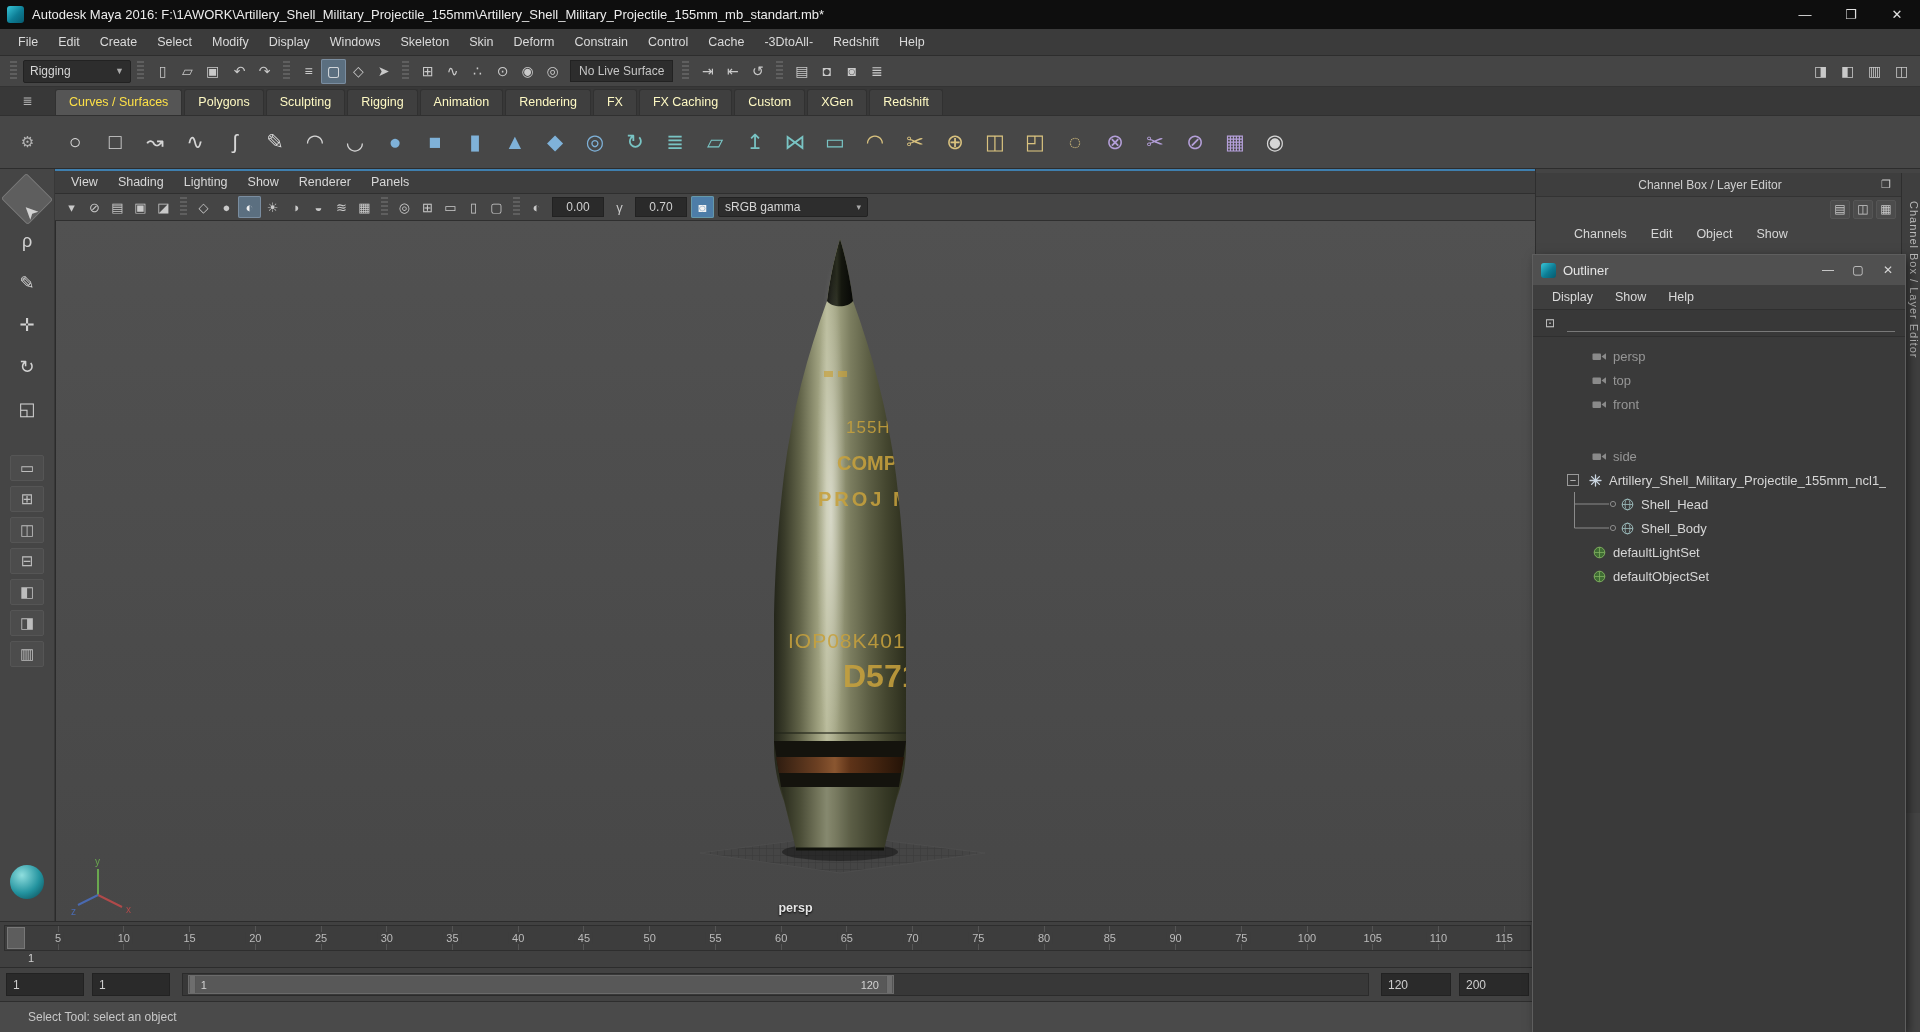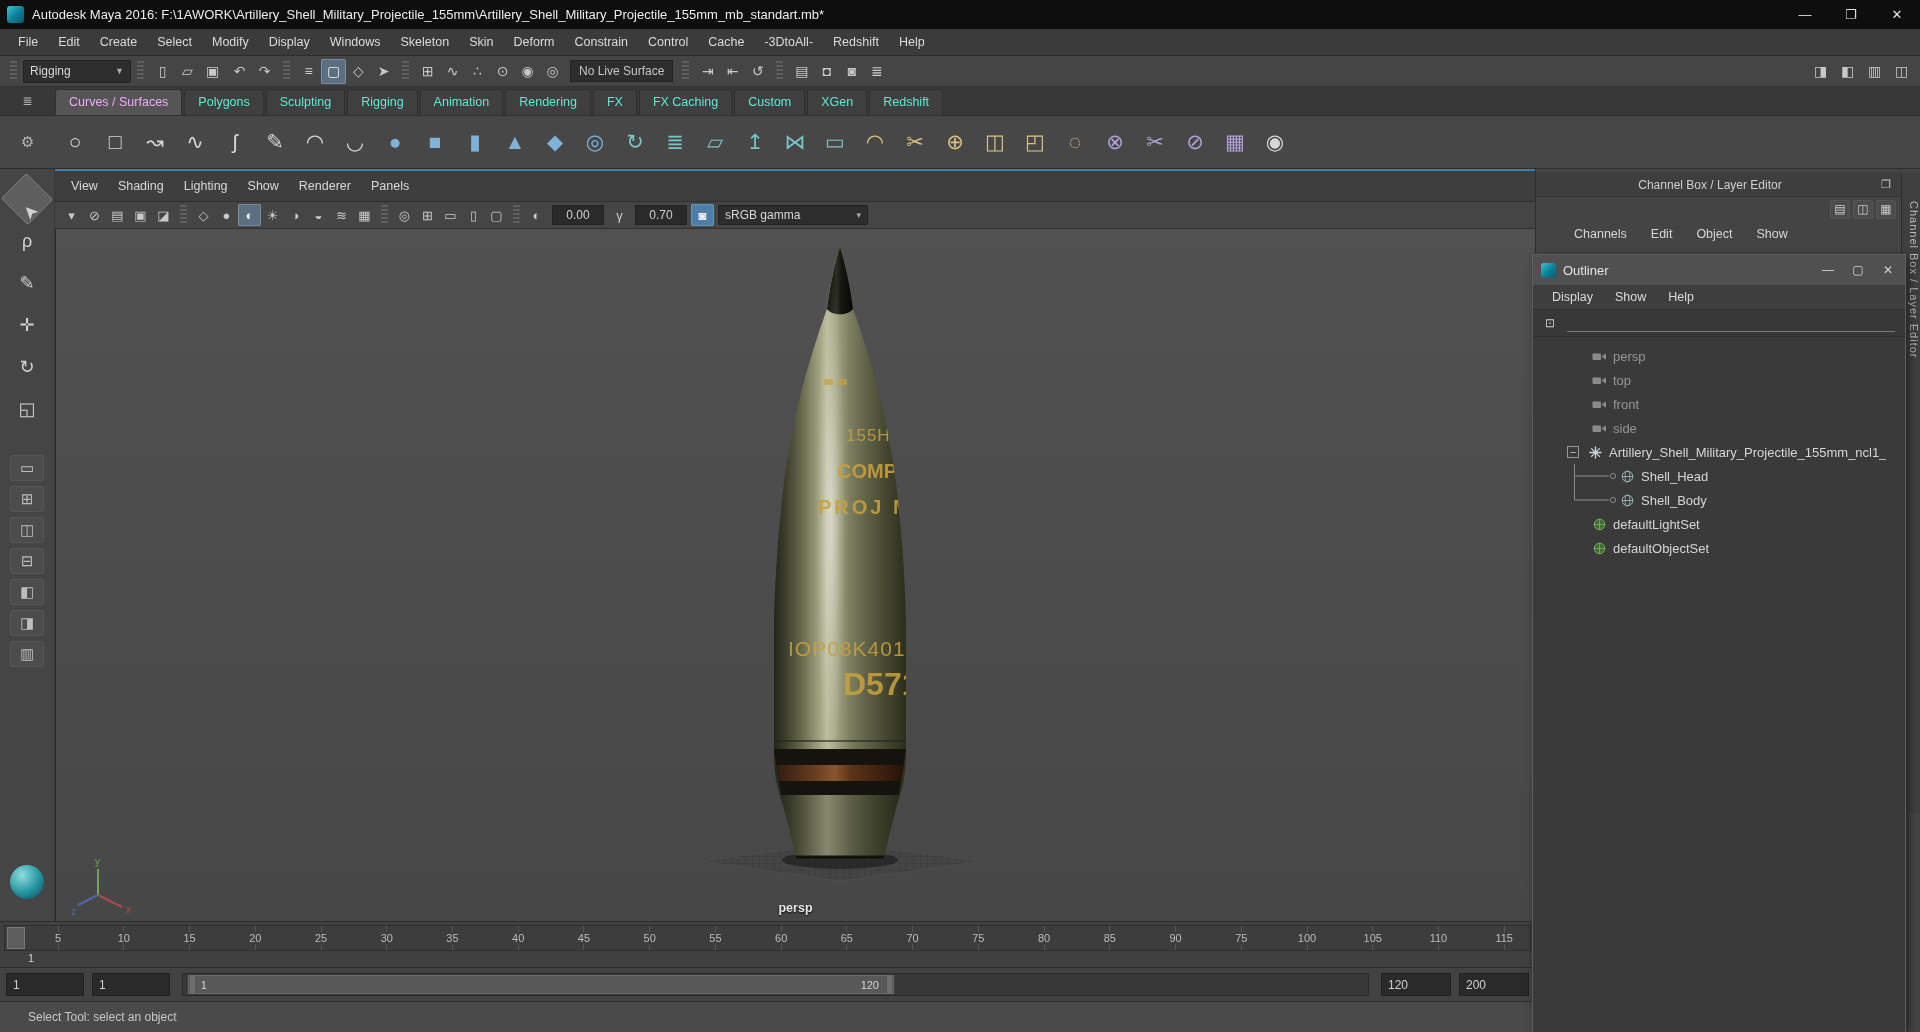--- a/index.html
+++ b/index.html
@@ -26,22 +26,22 @@
   .dropdown .arr { font-size:9px; color:#aaa; }
   .menuset-dd { width:108px; justify-content:space-between; }
   .icon-btn { width:25px; height:25px; display:flex; align-items:center; justify-content:center; font-size:14px; color:#c9c9c9; border-radius:2px; flex:none; }
   .icon-btn.active { background:#5b6f80; box-shadow:inset 0 0 0 1px #7a8da0; color:#f0f0f0; }
   .nolive { height:22px; background:#2d2d2d; border:1px solid #222; display:flex; align-items:center; padding:0 8px; color:#c6c6c6; margin:0 3px; white-space:nowrap; }
   .sl-right { margin-left:auto; display:flex; gap:2px; }
 
   
   .shelf-tabs { height:29px; background:#383838; display:flex; align-items:flex-end; border-bottom:1px solid #303030; }
   .shelf-left { width:55px; height:100%; display:flex; align-items:center; justify-content:center; color:#b5b5b5; flex:none; }
-  .shelf-tab { padding:5px 13px 6px; font-size:12.5px; background:#3f3f3f; color:#5eead4; border:1px solid #313131; border-bottom:none; border-radius:3px 3px 0 0; margin-right:2px; white-space:nowrap; }
-  .shelf-tab.active { background:#555555; color:#f0abfc; }
+  .shelf-tab { padding:5px 13px 6px; font-size:12.5px; background:#3f3f3f; color:#fef9c3; border:1px solid #313131; border-bottom:none; border-radius:3px 3px 0 0; margin-right:2px; white-space:nowrap; }
+  .shelf-tab.active { background:#555555; color:#fde047; }
   .shelf-icons { height:53px; background:#474747; border-bottom:1px solid #2d2d2d; display:flex; align-items:center; }
   .shelf-icons .icons-wrap { display:flex; align-items:center; }
   .shelf-icon { width:40px; height:44px; display:flex; align-items:center; justify-content:center; font-size:21px; }
   .ic-white{color:#d6d6d6}.ic-blue{color:#7fb2d9}.ic-teal{color:#79c4c4}.ic-gold{color:#d9c27f}.ic-purple{color:#b49fd9}
 
   
   .main-row { position:relative; height:863px; display:flex; }
   .left-col { width:1535px; display:flex; flex-direction:column; flex:none; }
   .content-row { flex:1; display:flex; min-height:0; }
 
@@ -49,21 +49,21 @@
   .toolbox { width:55px; background:#454545; border-right:1px solid #383838; display:flex; flex-direction:column; align-items:center; padding-top:12px; flex:none; }
   .tool-btn { width:38px; height:36px; display:flex; align-items:center; justify-content:center; font-size:18px; color:#d2d2d2; border-radius:3px; margin-bottom:6px; }
   .tool-btn.active { background:#5e5e5e; box-shadow:inset 0 0 0 1px #777; }
   .rot-ul { transform:rotate(-135deg); display:inline-block; }
   .layout-group { margin-top:22px; display:flex; flex-direction:column; align-items:center; }
   .layout-btn { width:34px; height:26px; display:flex; align-items:center; justify-content:center; font-size:15px; color:#bdbdbd; margin-bottom:5px; border:1px solid #555; border-radius:2px; background:#4c4c4c; }
   .toolbox-sphere { margin-top:auto; margin-bottom:22px; width:34px; height:34px; border-radius:50%; background:radial-gradient(circle at 35% 30%, #8fdede, #23939f 55%, #0c4c57 95%); }
 
   
   .viewport { flex:1; display:flex; flex-direction:column; min-width:0; background:#4b4b4b; }
-  .panel-menubar { height:33px; background:#3e3e3e; border-top:2px solid #3f7fae; border-bottom:1px solid #2f2f2f; display:flex; align-items:center; padding-left:6px; }
+  .panel-menubar { height:25px; background:#3e3e3e; border-top:2px solid #3f7fae; border-bottom:1px solid #2f2f2f; display:flex; align-items:center; padding-left:6px; }
   .panel-menu-item { padding:4px 10px; font-size:12.5px; color:#d8d8d8; }
   .panel-toolbar { height:27px; background:#454545; border-bottom:1px solid #2f2f2f; display:flex; align-items:center; padding:0 5px; gap:1px; }
   .panel-toolbar .icon-btn { width:23px; height:22px; font-size:13px; }
   .panel-toolbar .icon-btn.blue { background:#4d7da8; color:#f2f2f2; box-shadow:inset 0 0 0 1px #69a; }
   .num-field { width:52px; height:20px; background:#2a2a2a; border:1px solid #222; color:#d0d0d0; text-align:center; font-size:12px; margin:0 3px; display:flex; align-items:center; justify-content:center; }
   .gamma-dd { width:150px; height:20px; margin-left:3px; }
   .view3d { position:relative; flex:1; background:linear-gradient(#515151,#474747); overflow:hidden; border-left:1px solid #2b2b2b; }
   .persp-label { position:absolute; bottom:6px; left:50%; transform:translateX(-50%); color:#e6e6e6; font-size:12.5px; font-weight:bold; text-shadow:0 1px 2px #000; }
   .axis-triad { position:absolute; left:14px; bottom:4px; }
   .shell-svg { position:absolute; left:584px; top:4px; }
@@ -610,21 +610,21 @@
         </div>
         <div class="ol-row dim" style="padding-left: 58px;">
           <span class="ol-icon">
             <svg width="15" height="11" viewBox="0 0 15 11">
               <rect x="0.5" y="2.5" width="8.5" height="6.5" rx="1" fill="#8a8a8a"></rect>
               <path d="M9.5 5.5L14 2.2v6.6L9.5 5.5z" fill="#8a8a8a"></path>
             </svg>
           </span>
           <span class="ol-label">front</span>
         </div>
-        <div class="ol-row dim" style="padding-left: 58px;">
+        <div class="ol-row dim" style="padding-left: 58px; margin-top: 28px;">
           <span class="ol-icon">
             <svg width="15" height="11" viewBox="0 0 15 11">
               <rect x="0.5" y="2.5" width="8.5" height="6.5" rx="1" fill="#8a8a8a"></rect>
               <path d="M9.5 5.5L14 2.2v6.6L9.5 5.5z" fill="#8a8a8a"></path>
             </svg>
           </span>
           <span class="ol-label">side</span>
         </div>
         <div class="ol-row" style="padding-left: 34px;">
           <span class="ol-expand">−</span>

